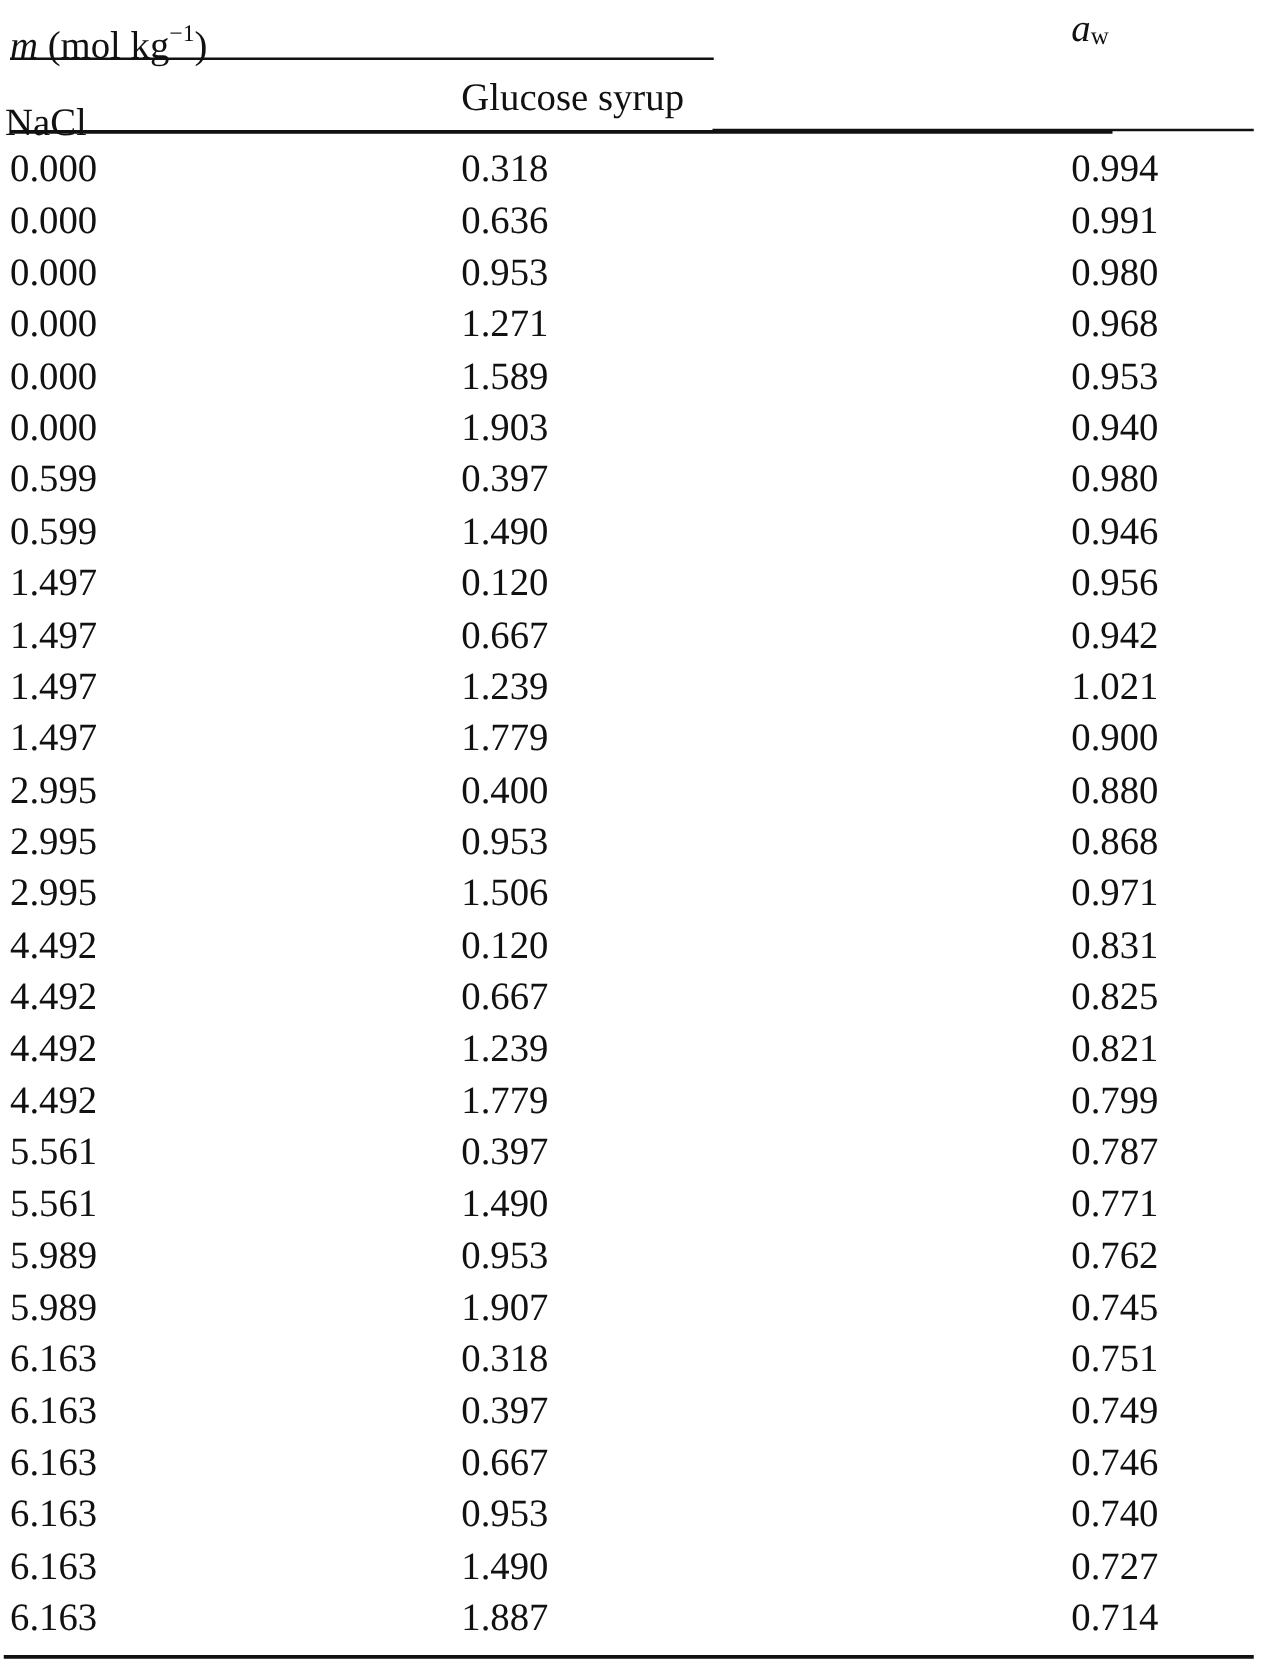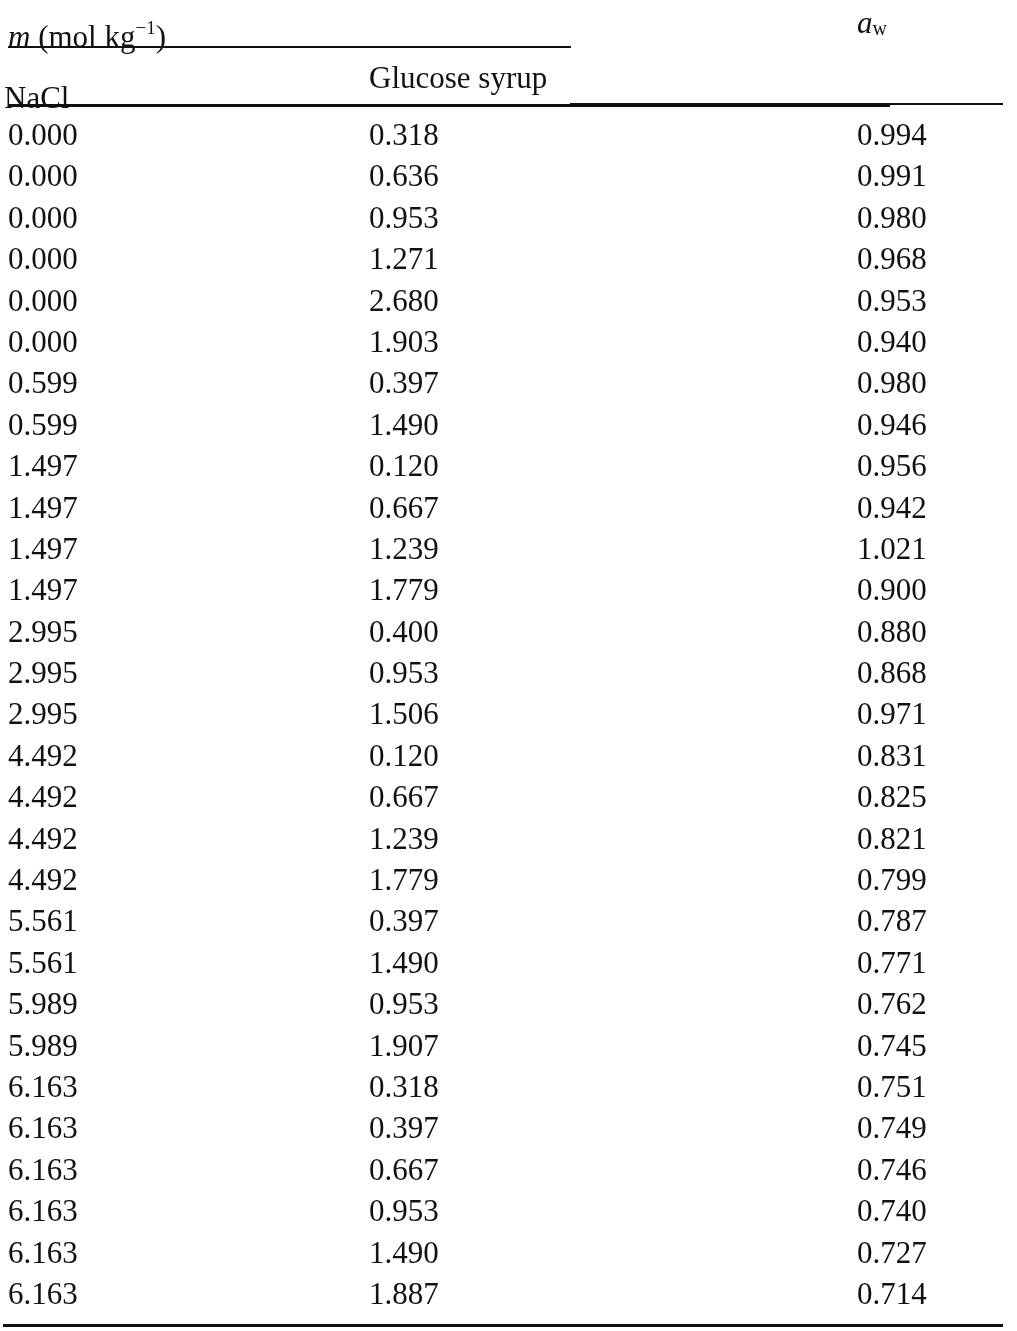--- a/index.html
+++ b/index.html
@@ -96,21 +96,21 @@
     <span class="cell c-glucose">0.953</span>
     <span class="cell c-aw">0.980</span>
   </div>
       <div class="row">
     <span class="cell c-nacl">0.000</span>
     <span class="cell c-glucose">1.271</span>
     <span class="cell c-aw">0.968</span>
   </div>
       <div class="row">
     <span class="cell c-nacl">0.000</span>
-    <span class="cell c-glucose">2.680</span>
+    <span class="cell c-glucose">1.589</span>
     <span class="cell c-aw">0.953</span>
   </div>
       <div class="row">
     <span class="cell c-nacl">0.000</span>
     <span class="cell c-glucose">1.903</span>
     <span class="cell c-aw">0.940</span>
   </div>
       <div class="row">
     <span class="cell c-nacl">0.599</span>
     <span class="cell c-glucose">0.397</span>

